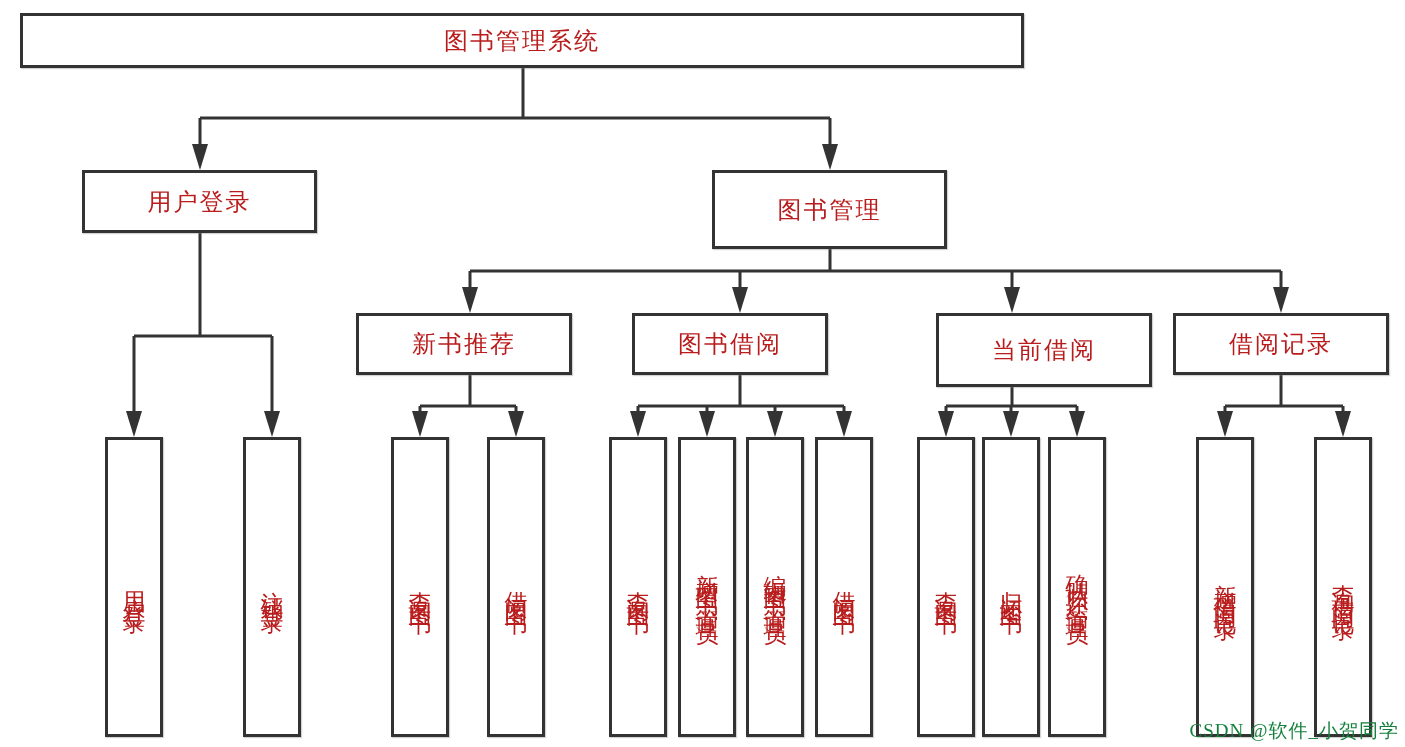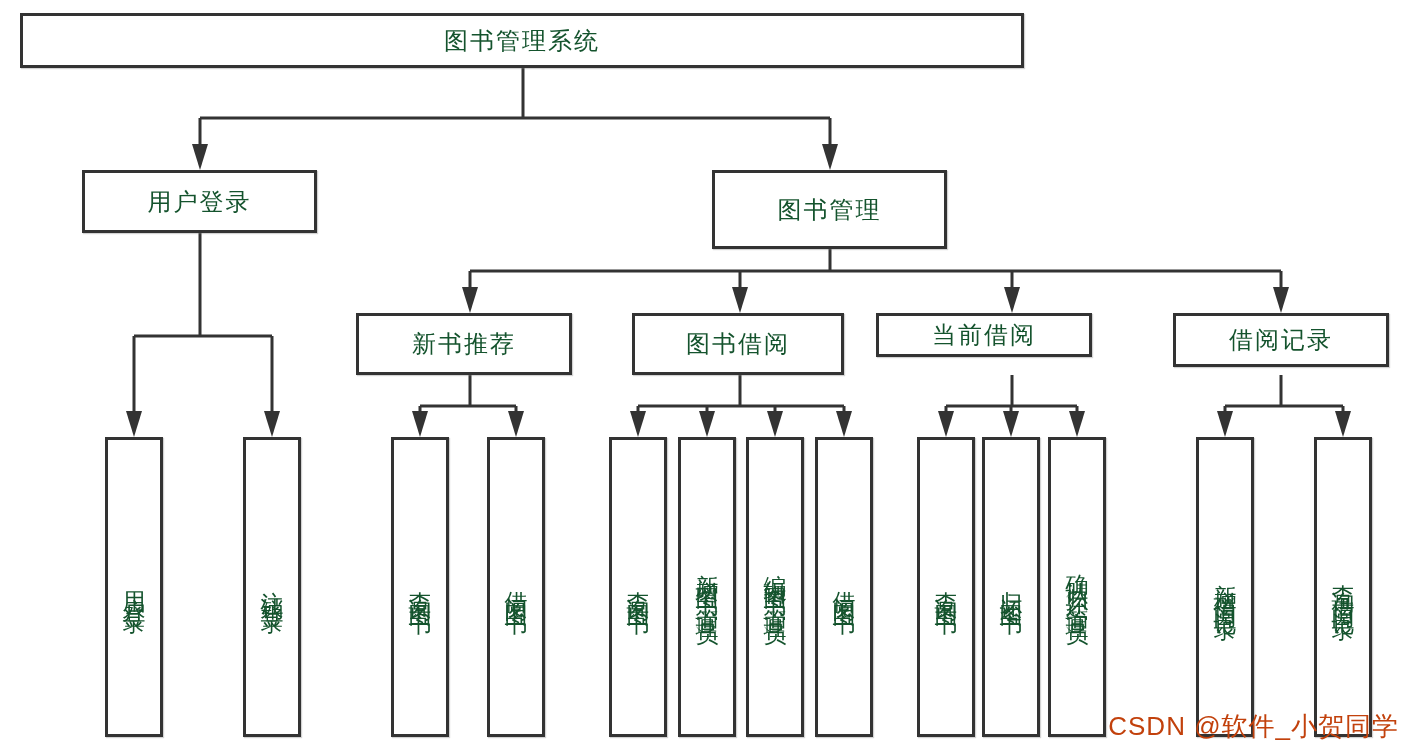--- a/index.html
+++ b/index.html
@@ -21,39 +21,40 @@
     position: absolute;
     background: #ffffff;
     border: 3px solid #333333;
     box-sizing: border-box;
     display: flex;
     align-items: center;
     justify-content: center;
     box-shadow: 1px 1px 1px rgba(130,130,130,0.35);
   }
   .box .lbl {
-    color: #14532d;
+    color: #b91c1c;
     font-size: 24px;
     letter-spacing: 2px;
     white-space: nowrap;
   }
   .box.v .lbl {
     writing-mode: vertical-rl;
     font-size: 23px;
     letter-spacing: 7px;
     white-space: normal;
     line-height: 1;
   }
   #watermark {
     position: absolute;
     right: 6px;
     bottom: 3px;
-    font-size: 26px;
-    color: #c2410c;
+    font-size: 19px;
+    color: #15803d;
     letter-spacing: 1px;
+    font-family: Liberation Serif, serif;
   }
 </style>
 </head>
 <body>
 
 <div id="stage">
 
   <svg id="connector-layer" viewBox="0 0 1405 747" xmlns="http://www.w3.org/2000/svg">
     <g stroke="#333333" stroke-width="3" fill="none">
       <path d="M523 68 V118 M200 118 H830 M200 118 V148 M830 118 V148"></path>
@@ -94,27 +95,27 @@
   <div class="box h" style="left:82px;top:170px;width:235px;height:63px">
     <span class="lbl">用户登录</span>
   </div>
   <div class="box h" style="left:712px;top:170px;width:235px;height:79px">
     <span class="lbl">图书管理</span>
   </div>
 
   <div class="box h" style="left:356px;top:313px;width:216px;height:62px">
     <span class="lbl">新书推荐</span>
   </div>
-  <div class="box h" style="left:632px;top:313px;width:212px;height:62px">
+  <div class="box h" style="left:632px;top:313px;width:196px;height:62px">
     <span class="lbl">图书借阅</span>
   </div>
-  <div class="box h" style="left:876px;top:313px;width:216px;height:44px">
+  <div class="box h" style="left:936px;top:313px;width:216px;height:74px">
     <span class="lbl">当前借阅</span>
   </div>
-  <div class="box h" style="left:1173px;top:313px;width:216px;height:54px">
+  <div class="box h" style="left:1173px;top:313px;width:216px;height:62px">
     <span class="lbl">借阅记录</span>
   </div>
 
   <div class="box v" style="left:105px;top:437px;width:58px;height:300px">
     <span class="lbl">用户登录</span>
   </div>
   <div class="box v" style="left:243px;top:437px;width:58px;height:300px">
     <span class="lbl">注销登录</span>
   </div>
 

